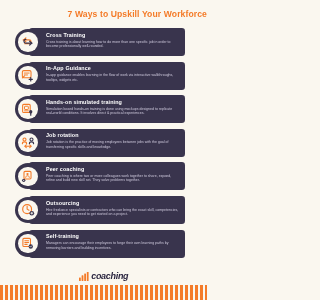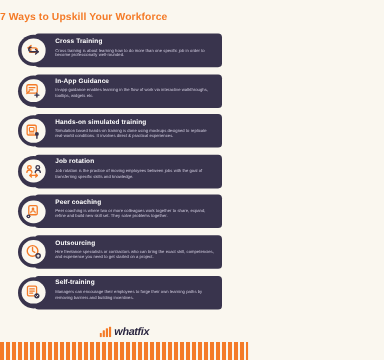--- a/index.html
+++ b/index.html
@@ -21,21 +21,21 @@
     background: #faf7ef;
     overflow: hidden;
   }
 
   
   .title {
     position: absolute;
     top: 9px;
     left: 0;
     width: 207px;
-    text-align: left;
+    text-align: right;
     color: #f47b28;
     font-size: 8.6px;
     font-weight: bold;
     letter-spacing: 0.1px;
     line-height: 11px;
   }
 
   
   .list {
     position: absolute;
@@ -312,18 +312,18 @@
   </div>
 
   <div class="footer">
     <div class="logo">
       <svg class="logo-mark" width="11" height="9" viewBox="0 0 11 9" fill="none">
         <rect x="0" y="5.4" width="1.8" height="3.6" rx="0.5" fill="#f47b28"></rect>
         <rect x="2.6" y="3.3" width="1.8" height="5.7" rx="0.5" fill="#f47b28"></rect>
         <rect x="5.2" y="1.5" width="1.8" height="7.5" rx="0.5" fill="#f47b28"></rect>
         <rect x="7.8" y="0" width="1.8" height="9" rx="0.5" fill="#f47b28"></rect>
       </svg>
-      <span class="logo-text">whatfix</span>
+      <span class="logo-text">coaching</span>
     </div>
     <div class="stripes"></div>
   </div>
 
 </div>
 
 </body></html>

